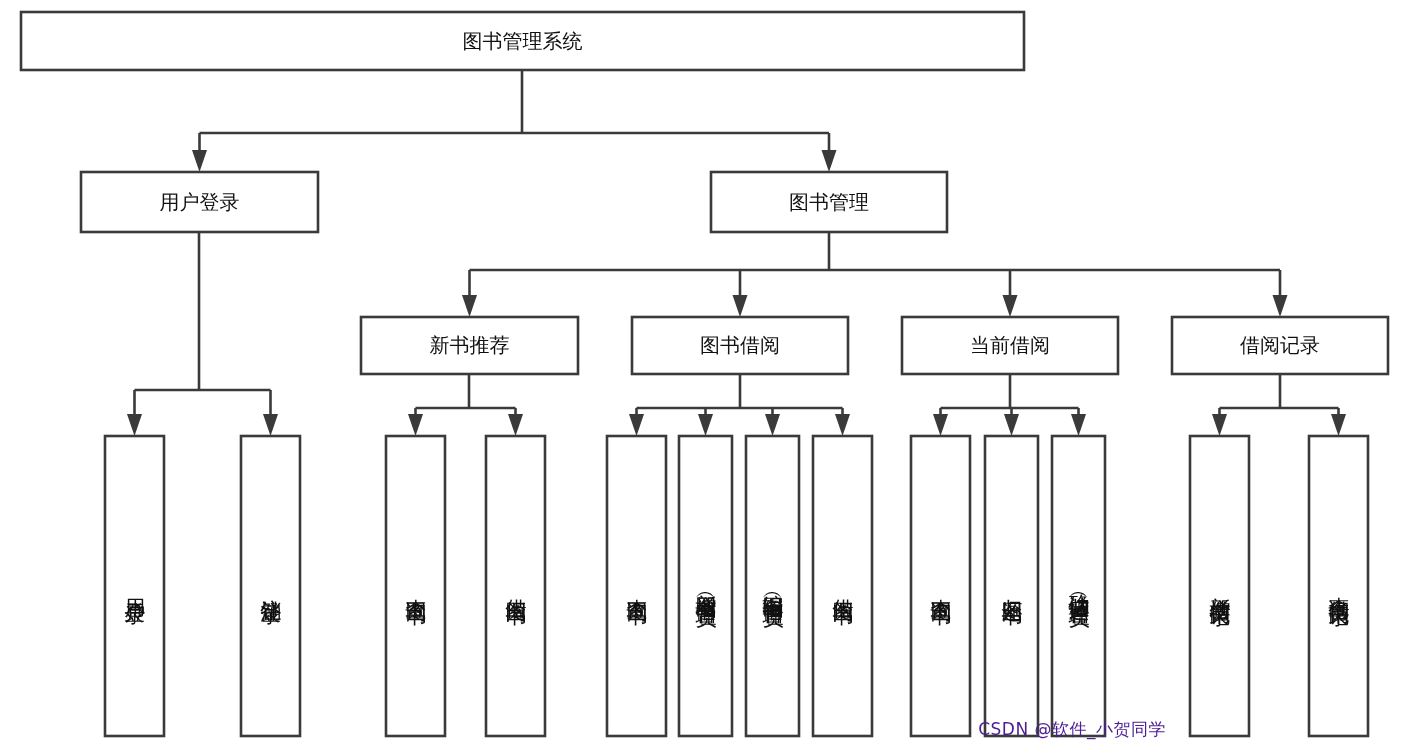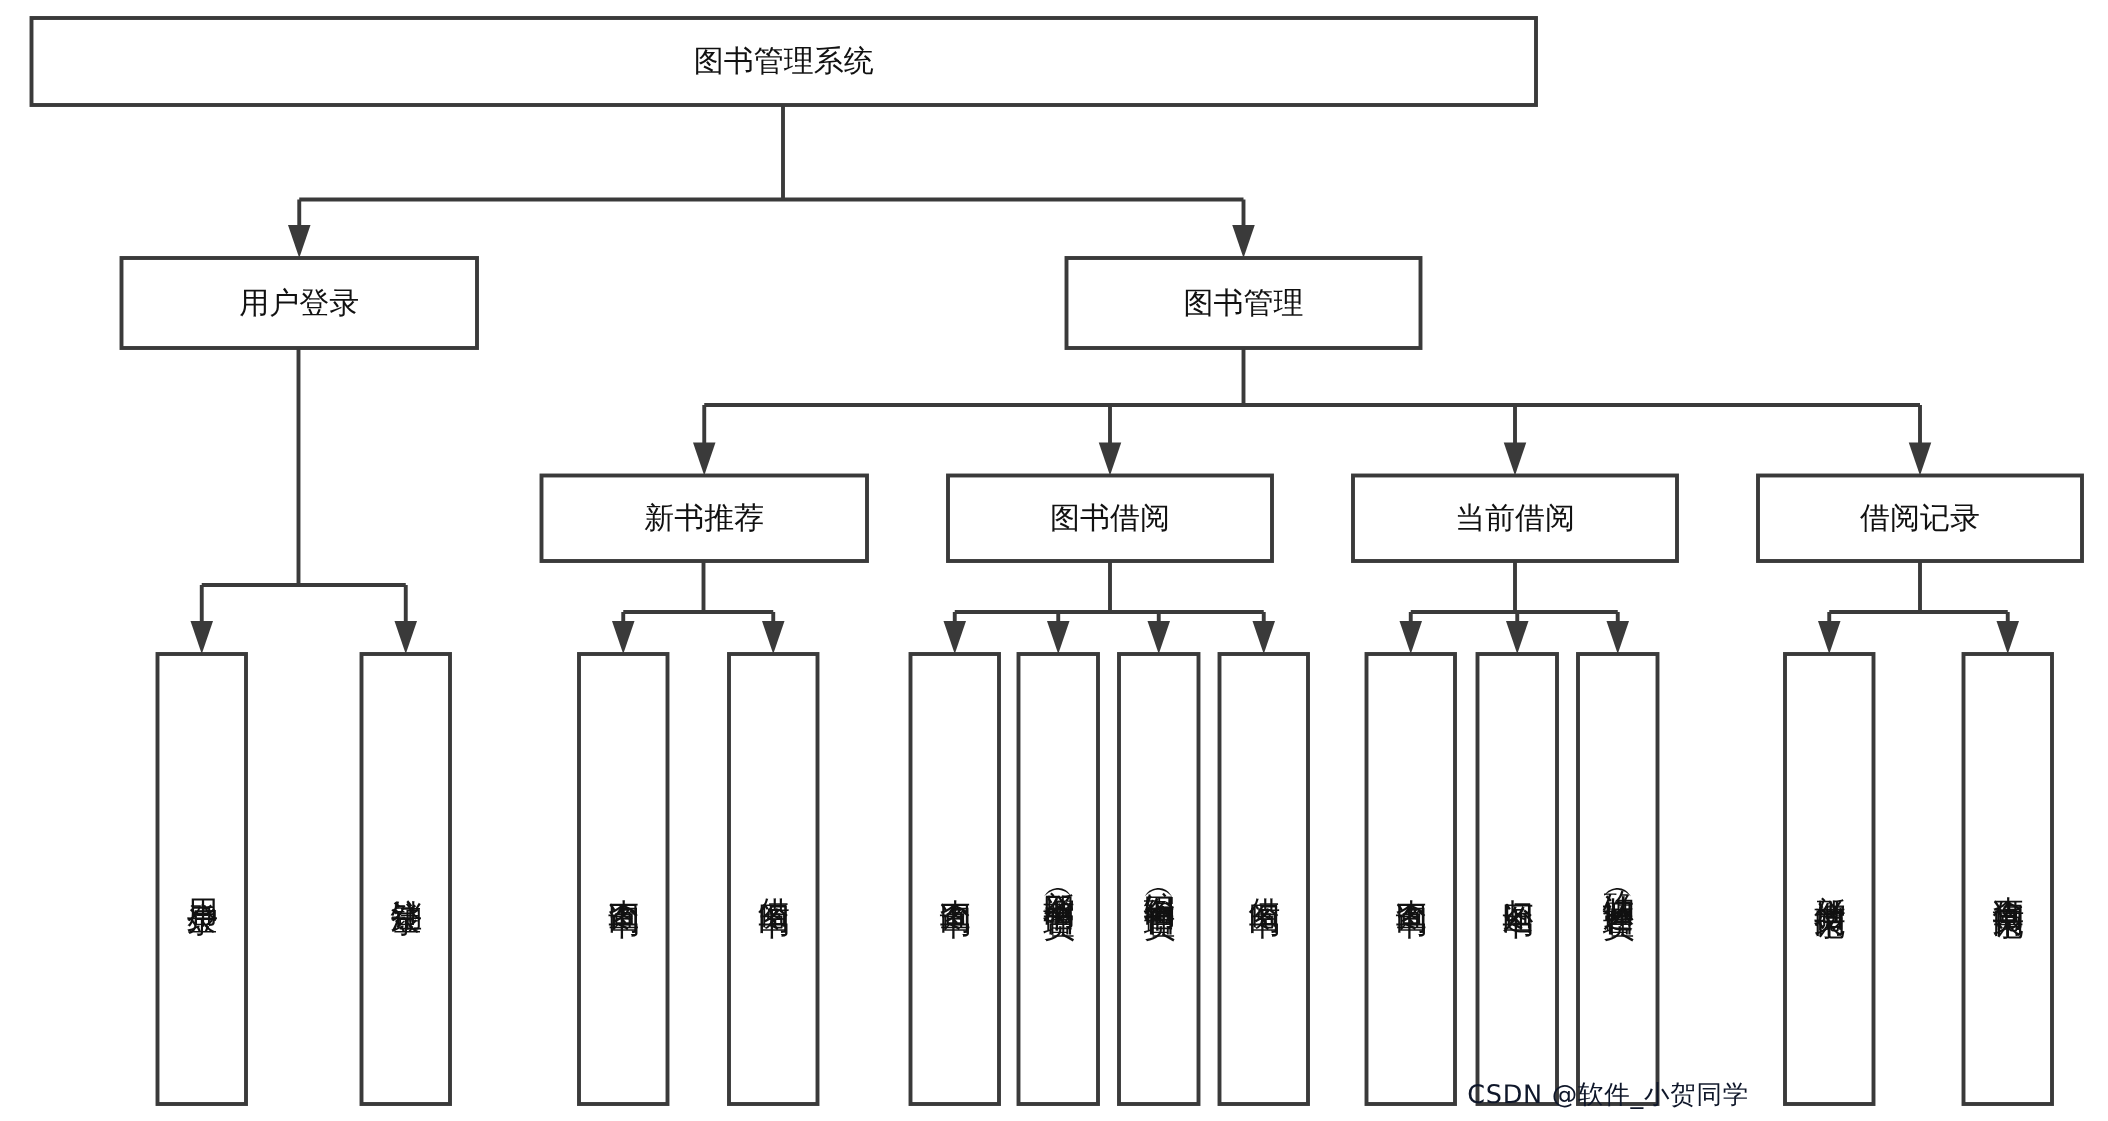--- a/index.html
+++ b/index.html
@@ -64,21 +64,21 @@
     align-items: center;
     justify-content: center;
     pointer-events: none;
   }
   .watermark {
     position: absolute;
     right: 8px;
     bottom: 6px;
     font-family: "DejaVu Sans", "Liberation Sans", sans-serif;
     font-size: 17px;
-    color: #0f172a;
+    color: #4c1d95;
     letter-spacing: 0.5px;
     white-space: nowrap;
   }
 </style>
 </head>
 <body>
 
 <div id="diagram-root">
 
   <svg id="chart-svg" viewBox="0 0 1405 747" preserveAspectRatio="none" xmlns="http://www.w3.org/2000/svg">

